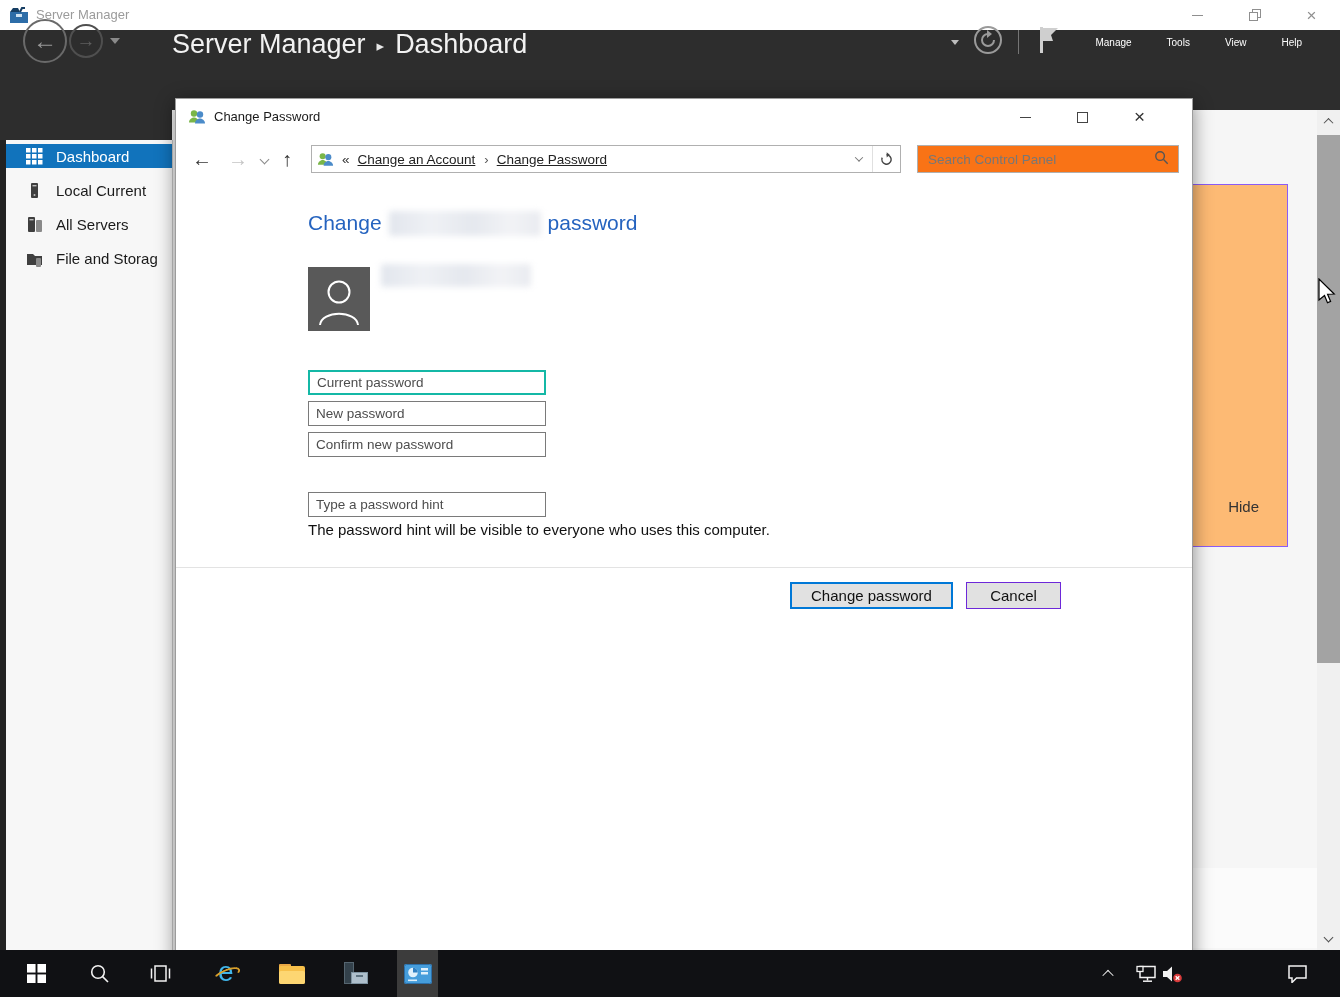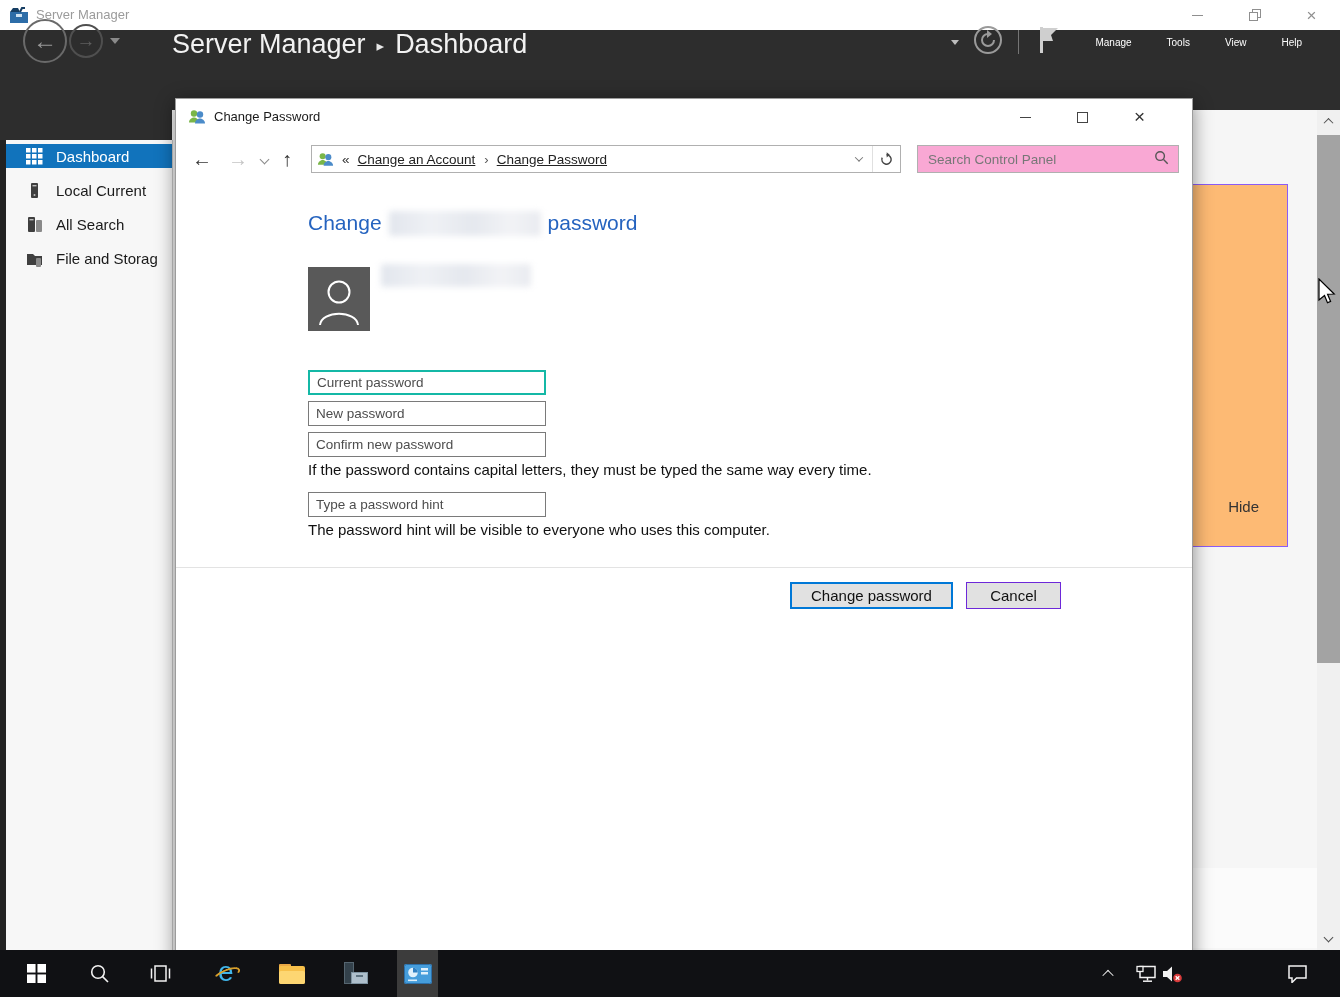--- a/index.html
+++ b/index.html
@@ -76,21 +76,21 @@
   .addressbox { position:absolute; left:135px; top:46px; width:590px; height:28px; border:1px solid #b0b0b0; background:#fff; display:flex; align-items:center; font-size:13.5px; color:#222; }
   .addressbox .a-ico { margin-left:5px; width:17px; height:17px; flex:0 0 auto; }
   .addressbox .a-prefix { margin-left:8px; color:#333; }
   .addressbox .a-part { margin-left:8px;text-decoration:underline; }
   .addressbox .a-sep { margin-left:9px; color:#555; font-size:13px; }
   .addr-right { margin-left:auto; display:flex; align-items:center; height:100%; }
   .addr-caret { width:26px; height:100%; display:flex; align-items:center; justify-content:center; }
   .addr-caret .c { width:6px; height:6px; border-right:1.5px solid #777; border-bottom:1.5px solid #777; transform:rotate(45deg) translate(-1px,-1px); }
   .addr-div { width:1px; height:26px; background:#e0e0e0; }
   .addr-refresh { width:27px; height:100%; display:flex; align-items:center; justify-content:center; }
-  .searchbox { position:absolute; left:741px; top:46px; width:262px; height:28px; border:1px solid #b0b0b0; background:#f9a8d4; display:flex; align-items:center; }
+  .searchbox { position:absolute; left:741px; top:46px; width:262px; height:28px; border:1px solid #b0b0b0; background:#f97316; display:flex; align-items:center; }
   .searchbox input { flex:1; border:none; outline:none; padding-left:10px; font-size:13.5px; font-family:inherit; color:#333; background:transparent; }
   .searchbox input::placeholder { color:#777; opacity:1; }
   .searchbox .sx-ico { margin-right:9px; flex:0 0 auto; }
   .dlg-heading { position:absolute; left:132px; top:110px; height:28px; display:flex; align-items:center; font-size:21px; color:#2563bf; }
   .blur-patch { background:linear-gradient(90deg,#e2e6ed 0%,#eff1f5 28%,#e5e8ee 55%,#f2f3f6 80%,#e9ebf0 100%); filter:blur(3px); border-radius:2px; }
   .hd-blur { width:152px; height:25px; margin:0 7px; }
   .avatar { position:absolute; left:132px; top:168px; width:62px; height:64px; background:#595959; }
   .u-blur { position:absolute; left:205px; top:165px; width:150px; height:23px; }
   .acct-lines { position:absolute; left:205px; top:188px; font-size:15px; font-weight:bold; color:#141414; line-height:19.5px; }
   .pw-input { position:absolute; left:132px; width:238px; height:25px; border:1px solid #7a7a7a; font-size:13.5px; font-family:inherit; padding-left:7px; color:#333; outline:none; background:#fff; }
@@ -244,21 +244,21 @@
       <span class="s-label">Local Current</span>
     </div>
     <div class="side-item">
       <span class="s-ico">
         <svg width="17" height="17" viewBox="0 0 17 17">
             <rect x="2" y="1" width="7" height="15" rx="1" fill="#3f3f3f"></rect>
             <rect x="10" y="4" width="6" height="12" rx="1" fill="#8a8a8a"></rect>
             <rect x="3.5" y="3" width="4" height="1.4" fill="#bdbdbd"></rect>
           </svg>
       </span>
-      <span class="s-label">All Search</span>
+      <span class="s-label">All Servers</span>
     </div>
     <div class="side-item">
       <span class="s-ico">
         <svg width="17" height="17" viewBox="0 0 17 17">
             <path d="M1 4h6l2 2h7v9H1z" fill="#3f3f3f"></path>
             <rect x="10" y="8" width="5" height="9" rx="1" fill="#8a8a8a"></rect>
           </svg>
       </span>
       <span class="s-label">File and Storag</span>
     </div>
@@ -340,21 +340,20 @@
       <svg width="62" height="64" viewBox="0 0 62 64">
           <circle cx="31" cy="25" r="10.5" fill="none" stroke="#fff" stroke-width="2"></circle>
           <path d="M12 58c1.5-15 36.5-15 38 0" fill="none" stroke="#fff" stroke-width="2"></path>
         </svg>
     </div>
     <div class="blur-patch u-blur"></div>
 
     <input type="password" class="pw-input focused f-current" placeholder="Current password" style="">
     <input type="password" class="pw-input f-new" placeholder="New password" style="">
     <input type="password" class="pw-input f-confirm" placeholder="Confirm new password" style="">
-    <div class="note n-capital">If the password contains capital letters, they must be typed the same way every time.</div>
     <input type="text" class="pw-input f-hint" placeholder="Type a password hint" style="">
     <div class="note n-hint">The password hint will be visible to everyone who uses this computer.</div>
 
     <div class="dlg-sep"></div>
     <div class="btn btn-primary">Change password</div>
     <div class="btn btn-cancel">Cancel</div>
   </div>
 
   <div class="taskbar">
     <div class="tb-btn" style="left:16px">

